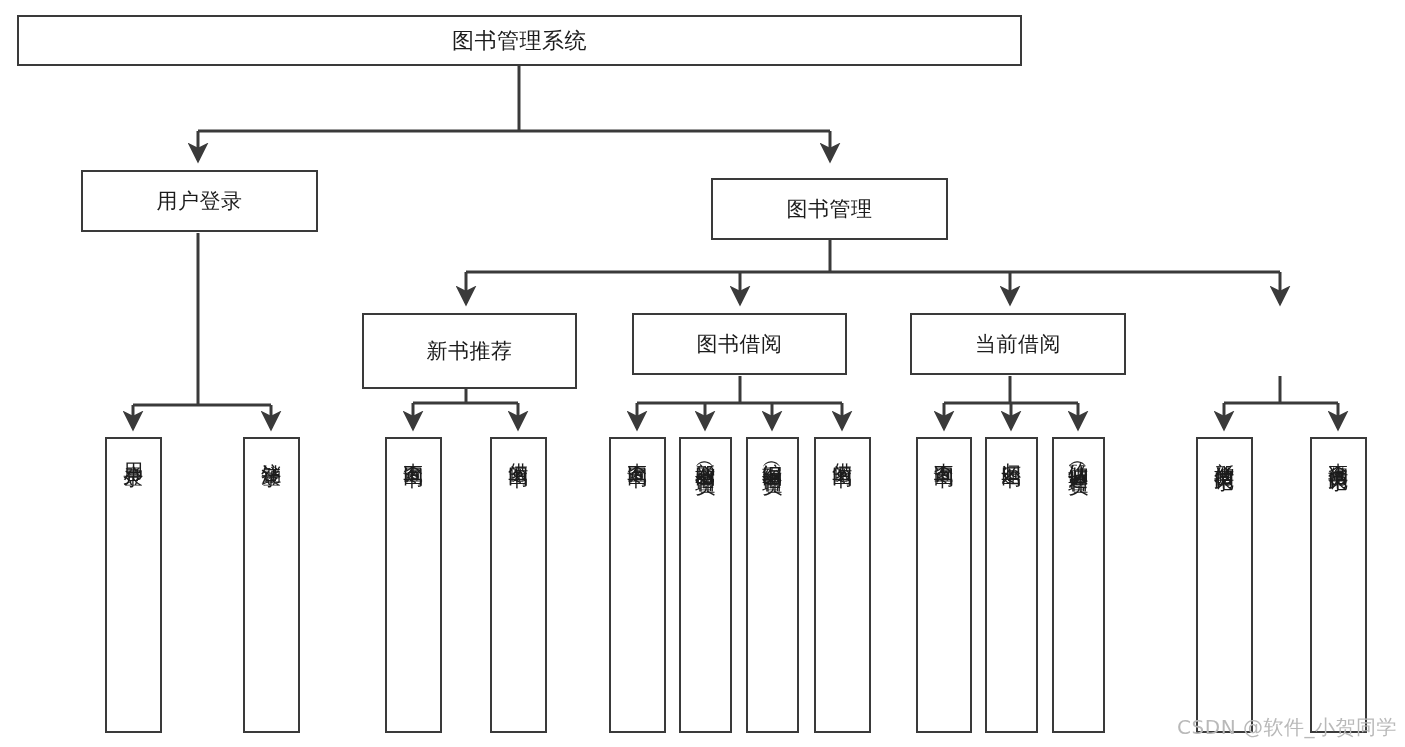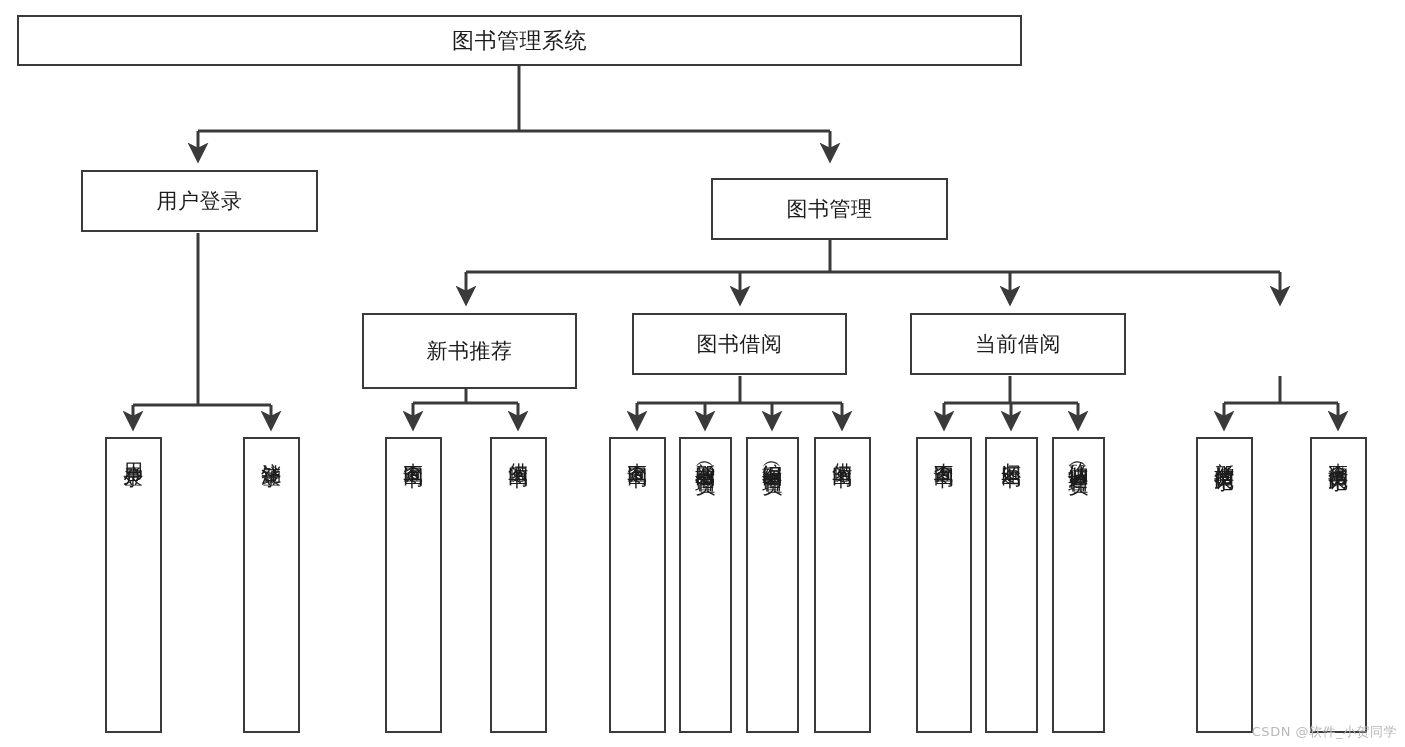--- a/index.html
+++ b/index.html
@@ -55,21 +55,21 @@
     font-size: 20px;
     line-height: 1.12;
     letter-spacing: 2px;
     white-space: normal;
     text-align: left;
   }
   .watermark {
     position: absolute;
     right: 8px;
     bottom: 6px;
-    font-size: 13px;
+    font-size: 20px;
     color: #b9b9b9;
     letter-spacing: 0.5px;
     z-index: 5;
     white-space: nowrap;
   }
 </style>
 </head>
 <body>
 
 <div id="canvas">

